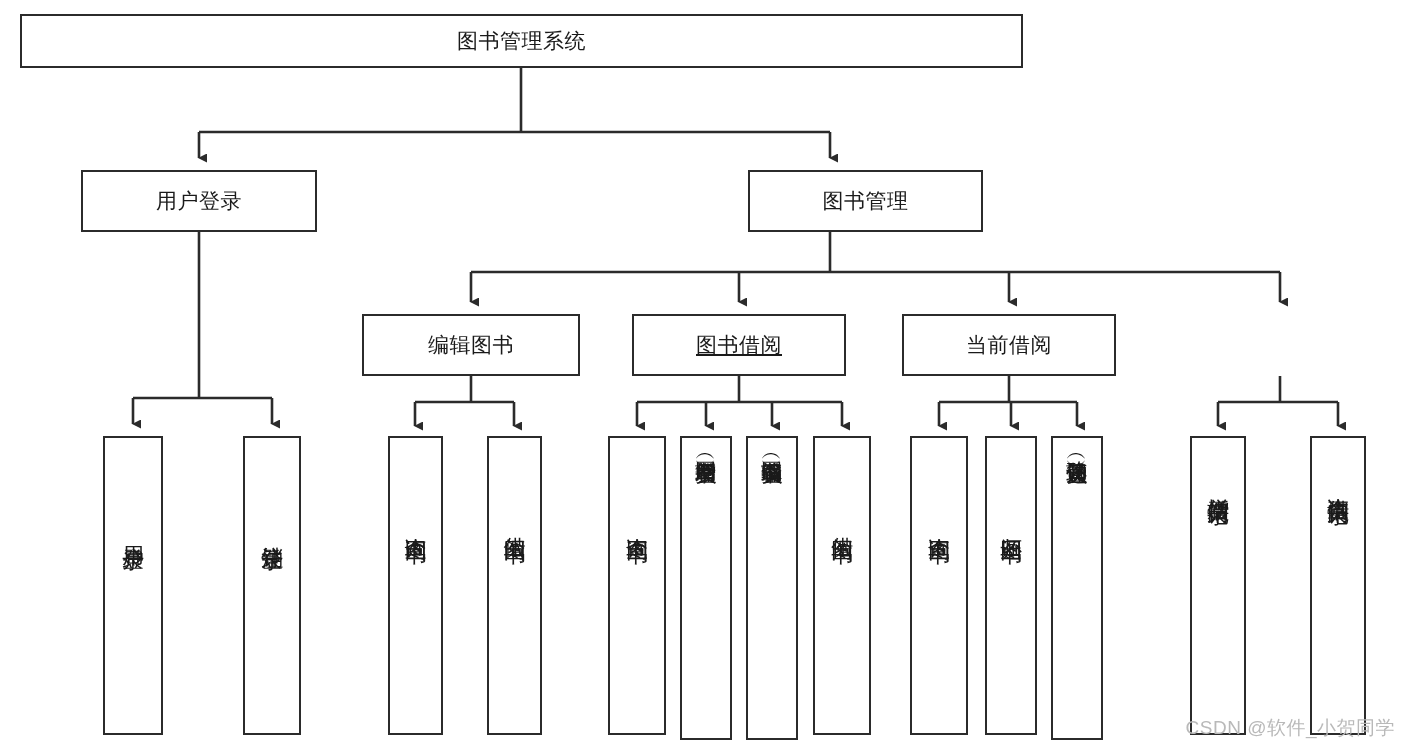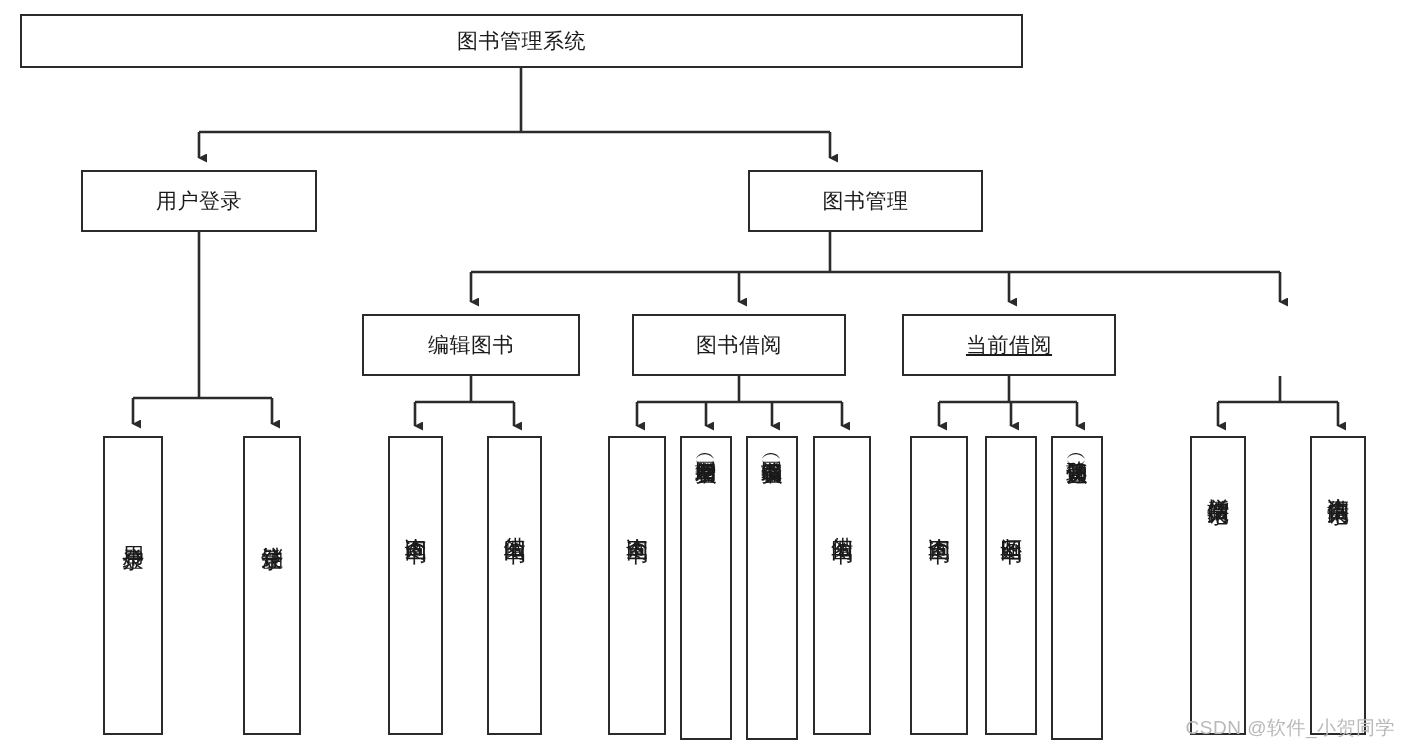--- a/index.html
+++ b/index.html
@@ -130,24 +130,24 @@
   <div class="node horizontal" style="left:81px; top:170px; width:236px; height:62px;">
     <span class="node-label">用户登录</span>
   </div>
   <div class="node horizontal" style="left:712px; top:170px; width:235px; height:62px;margin-left:36px;">
     <span class="node-label">图书管理</span>
   </div>
 
   <div class="node horizontal" style="left:362px; top:314px; width:218px; height:62px;">
     <span class="node-label">编辑图书</span>
   </div>
-  <div class="node horizontal" style="left:632px; top:314px; width:214px; height:62px;">
+  <div class="node horizontal" style="left:632px; top:314px; width:214px; height:62px;text-decoration:underline;">
     <span class="node-label">图书借阅</span>
   </div>
-  <div class="node horizontal" style="left:902px; top:314px; width:214px; height:62px;text-decoration:underline;">
+  <div class="node horizontal" style="left:902px; top:314px; width:214px; height:62px;">
     <span class="node-label">当前借阅</span>
   </div>
 
   <div class="node vertical" style="left:103px; top:436px; width:60px; height:299px; padding-top:90px;">
     <span class="node-label">用户登录</span>
   </div>
   <div class="node vertical" style="left:243px; top:436px; width:58px; height:299px; padding-top:90px;">
     <span class="node-label">注销登录</span>
   </div>
 

